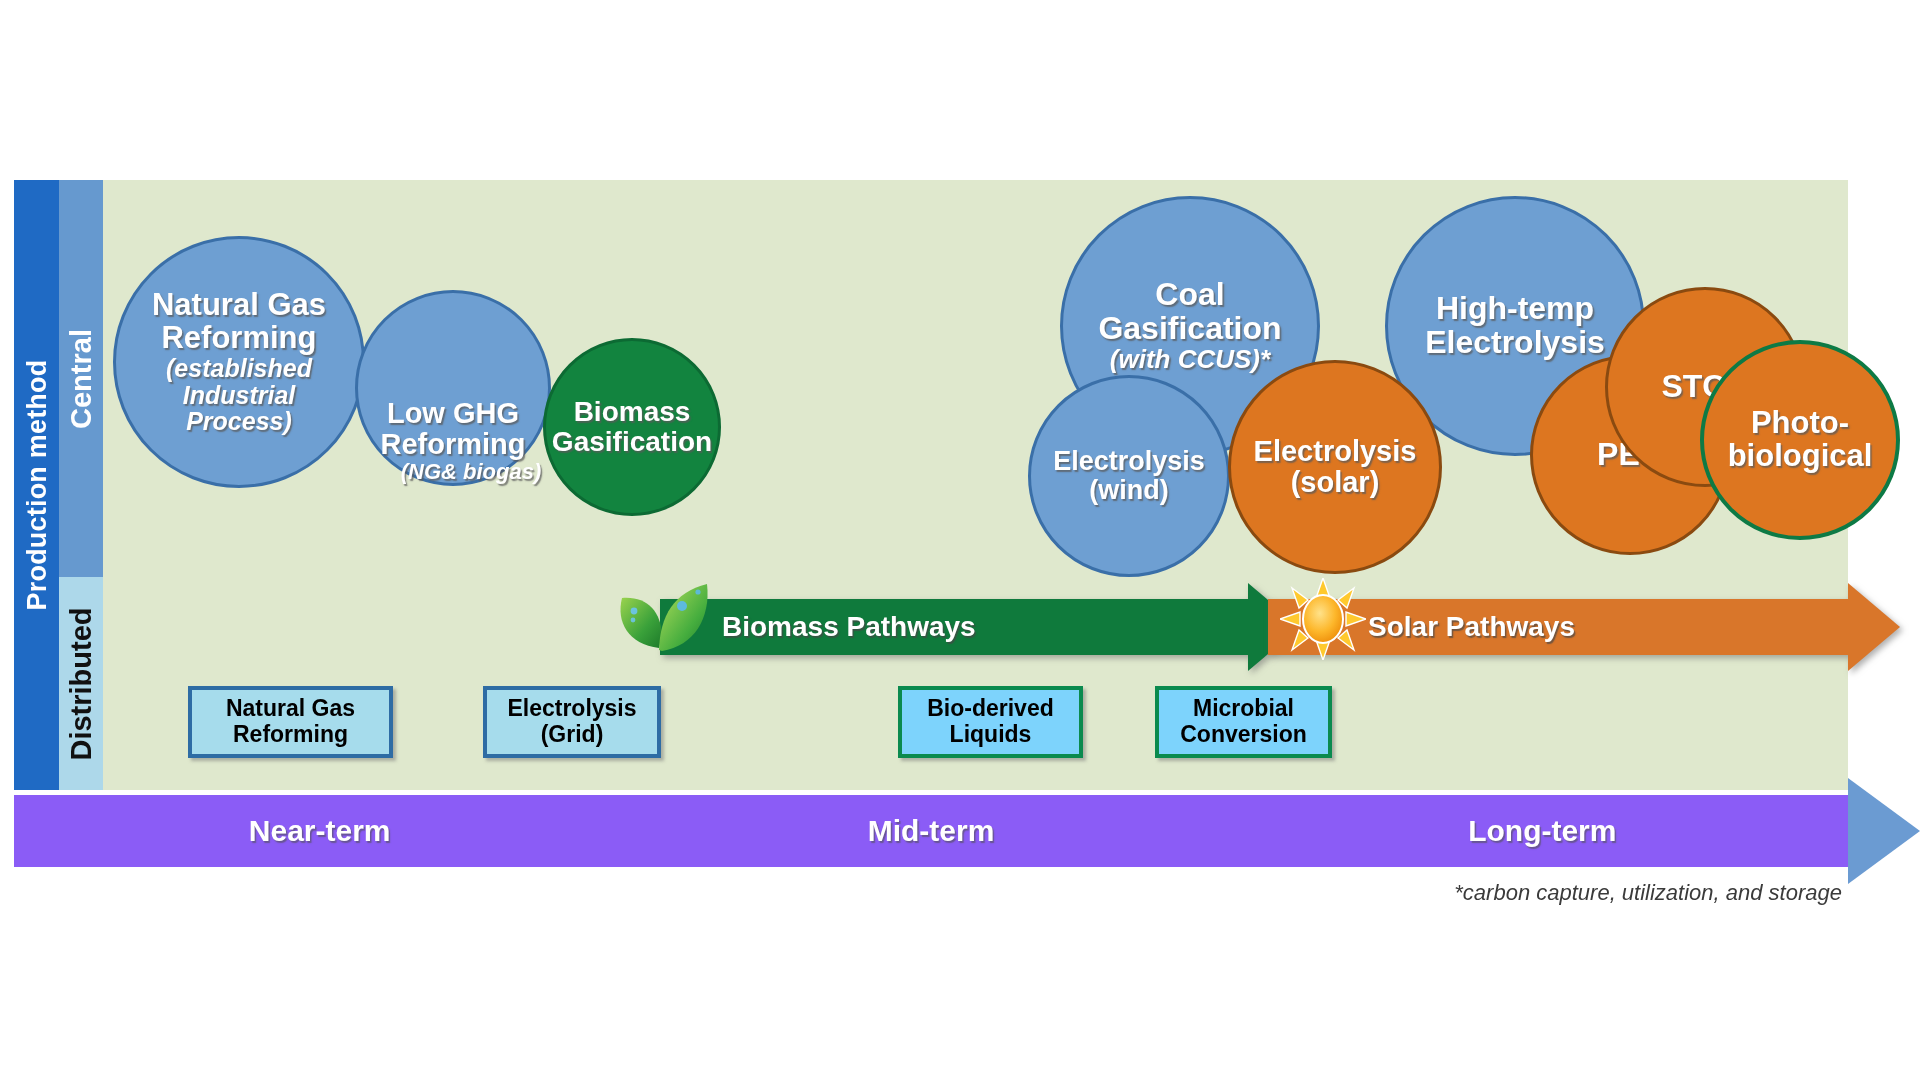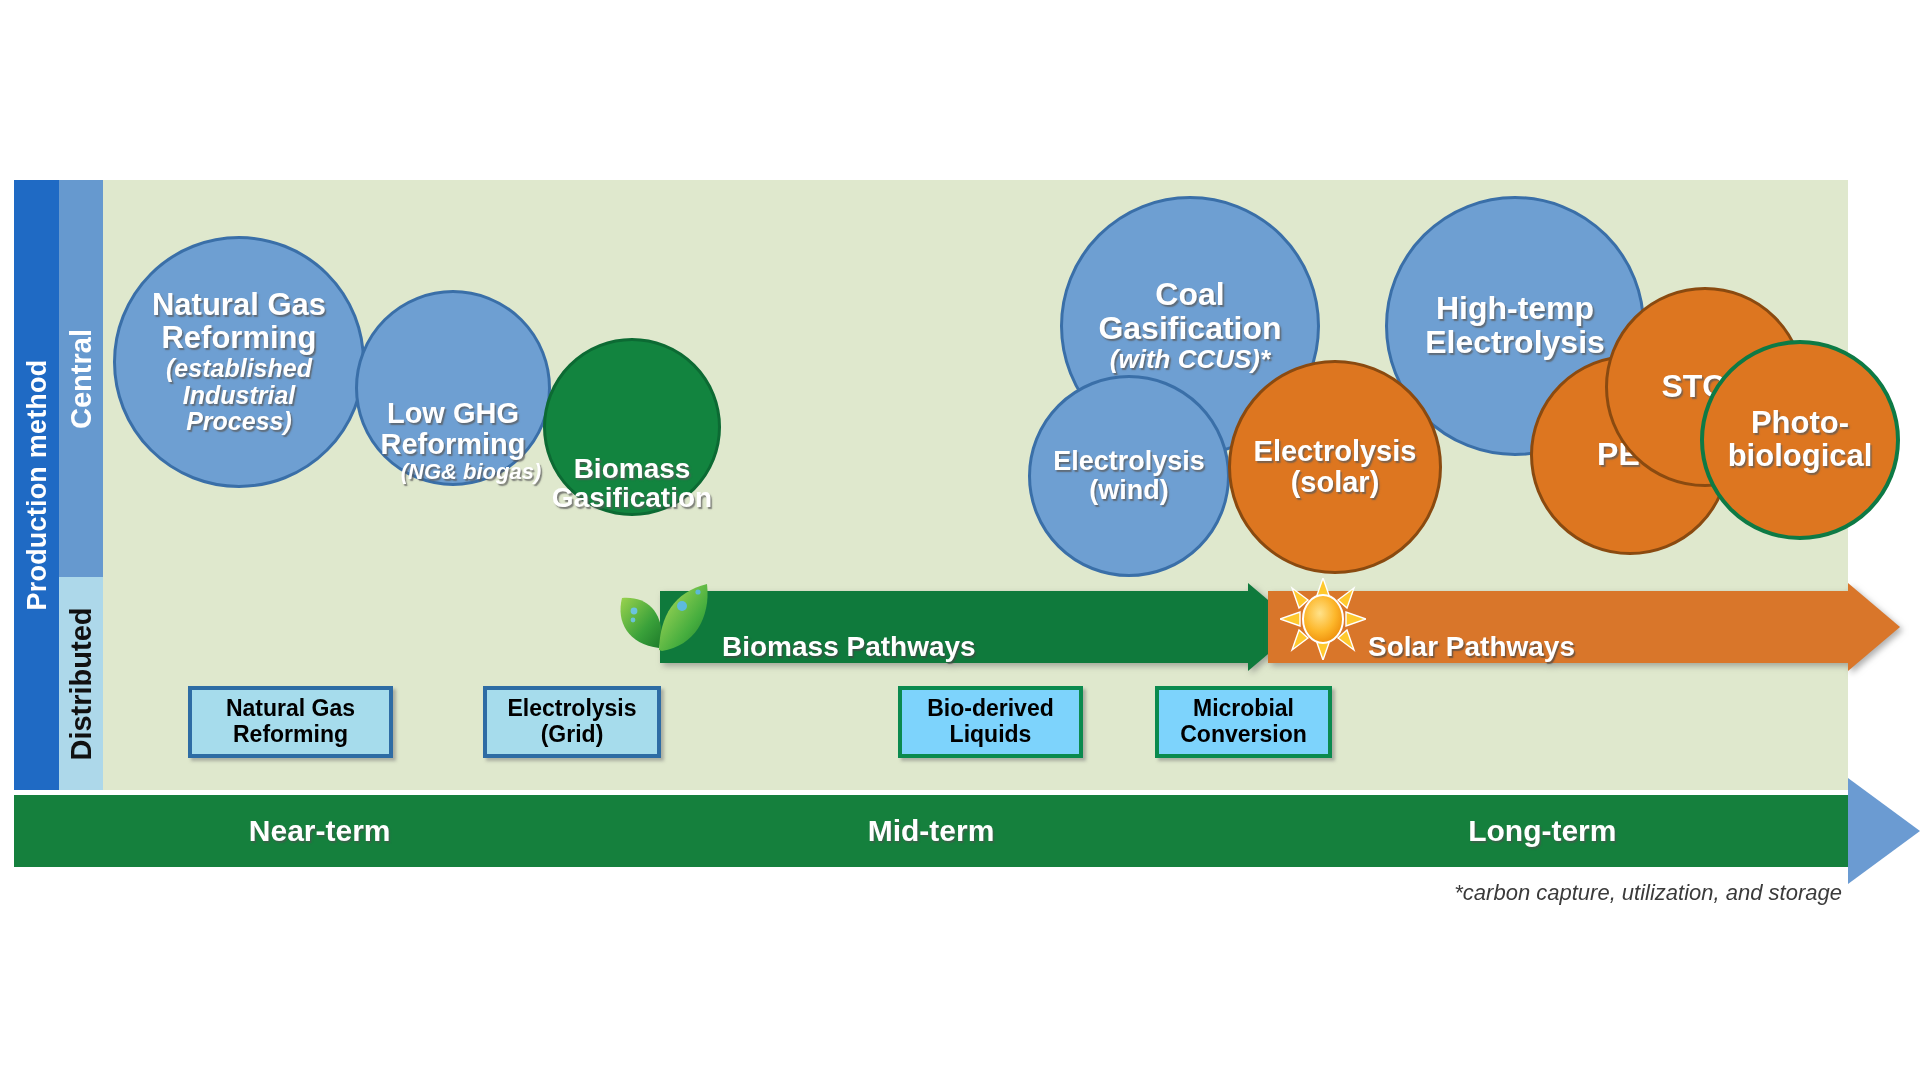--- a/index.html
+++ b/index.html
@@ -39,42 +39,42 @@
        box-sizing:border-box;}
   .bub span.sub{display:block;font-style:italic;font-weight:bold;}
   .bub-blue{background:#6e9fd2;border:3px solid #3a6fa8;}
   .bub-green{background:#12843f;border:3px solid #0c6a33;}
   .bub-orange{background:#dd7620;border:3px solid #8a4a10;}
   .bub-orange-gr{background:#dd7620;border:4px solid #0d7a45;}
 
   
   .parrow{position:absolute;height:60px;display:flex;align-items:center;
           filter:drop-shadow(3px 3px 3px rgba(110,110,110,.55));}
-  .parrow .body{height:72px;display:flex;align-items:flex-end;box-sizing:border-box;}
+  .parrow .body{height:56px;display:flex;align-items:center;box-sizing:border-box;}
   .parrow .head{width:0;height:0;border-top:44px solid transparent;
                 border-bottom:44px solid transparent;}
   .parrow .lbl{color:#ffffff;font-weight:bold;font-size:28px;
                text-shadow:1.5px 1.5px 1.2px rgba(70,70,70,.7);white-space:nowrap;}
   .green-body{background:#0f7a3c;}
   .green-head{border-left:52px solid #0f7a3c;}
   .orange-body{background:#d9762a;}
   .orange-head{border-left:52px solid #d9762a;}
 
   
   .sbox{position:absolute;display:flex;align-items:center;justify-content:center;
         text-align:center;font-weight:bold;font-size:23px;line-height:1.12;
         color:#000000;box-sizing:border-box;
         box-shadow:3px 3px 3px rgba(120,120,120,.5);}
   .sbox-blue{background:#a6dcec;border:4px solid #2e6ca4;}
   .sbox-green{background:#7dd3fc;border:4px solid #0a8a4e;}
 
   
   .timeline{position:absolute;left:14px;top:795px;width:1906px;height:72px;}
   .tl-body{position:absolute;left:0;top:0;width:1834px;height:72px;
-           background:#15803d;display:flex;}
+           background:#8b5cf6;display:flex;}
   .tl-head{position:absolute;left:1834px;top:-17px;width:0;height:0;
            border-top:53px solid transparent;border-bottom:53px solid transparent;
            border-left:72px solid #6b9bd2;}
   .tl-seg{flex:1;display:flex;align-items:center;justify-content:center;
           color:#ffffff;font-weight:bold;font-size:30px;
           text-shadow:1.5px 1.5px 1.2px rgba(80,80,80,.6);}
 
   .footnote{position:absolute;right:78px;top:880px;font-style:italic;
             font-size:22px;color:#3b3b3b;white-space:nowrap;}
 
@@ -108,21 +108,21 @@
     </div>
   </div>
 
   <div class="bub bub-blue" style="left:355px;top:290px;width:196px;height:196px;font-size:29px;align-items:flex-end;">
     <div>
       <div class="ml">Low GHG<br>Reforming</div>
       <span class="sub" style="font-size:22px;margin-left:36px;">(NG&amp; biogas)</span>
     </div>
   </div>
 
-  <div class="bub bub-green" style="left:543px;top:338px;width:178px;height:178px;font-size:28px;align-items:flex-end;">
+  <div class="bub bub-green" style="left:543px;top:338px;width:178px;height:178px;font-size:28px;">
     <div class="ml">Biomass<br>Gasification</div>
   </div>
 
   <div class="bub bub-blue" style="left:1060px;top:196px;width:260px;height:260px;font-size:32px;">
     <div>
       <div class="ml">Coal<br>Gasification</div>
       <span class="sub" style="font-size:26px;">(with CCUS)*</span>
     </div>
   </div>
 

